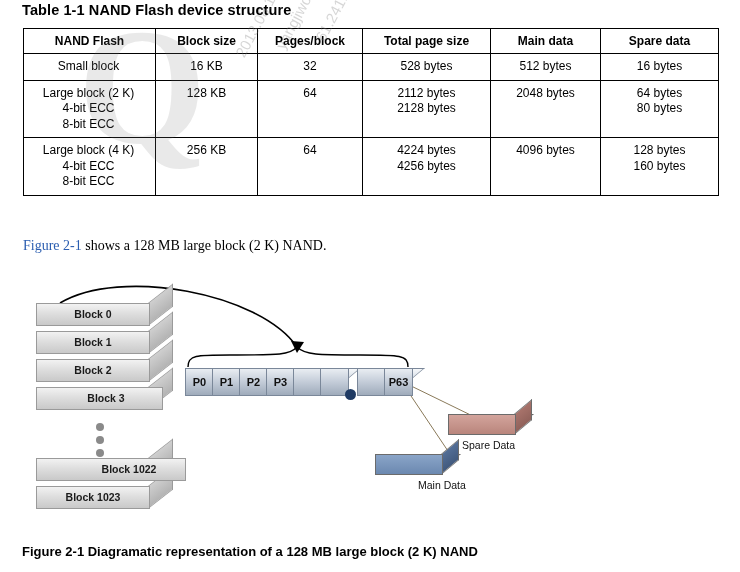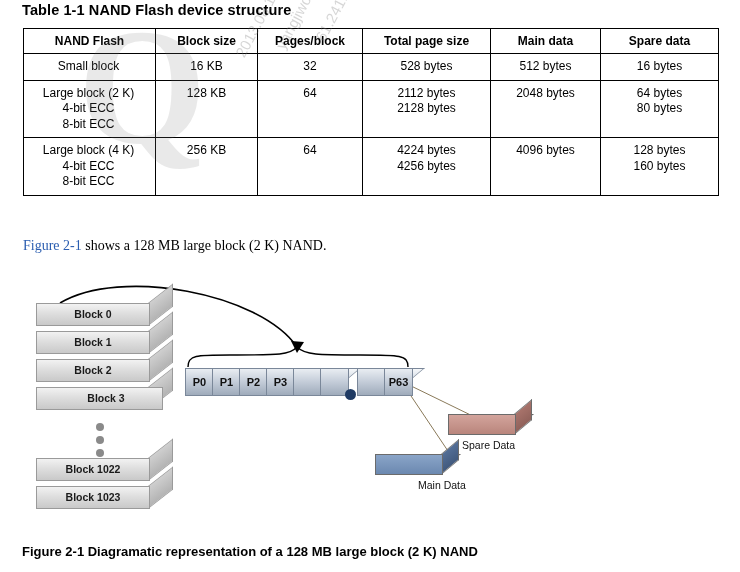--- a/index.html
+++ b/index.html
@@ -405,21 +405,21 @@
     <div class="blk" style="left:36px; top:112px;padding-left:13px;">Block 3</div>
 
     <div class="dots">
       <div class="dot"></div>
       <div class="dot"></div>
       <div class="dot"></div>
     </div>
 
     <div class="blk-top" style="left:36px; top:183px;"></div>
     <div class="blk-side" style="left:148px; top:183px;"></div>
-    <div class="blk" style="left:36px; top:183px;">Block 1022</div>
+    <div class="blk" style="left:36px; top:183px;padding-left:36px;">Block 1022</div>
 
     <div class="blk-side" style="left:148px; top:211px;"></div>
     <div class="blk" style="left:36px; top:211px;">Block 1023</div>
   </div>
 
   <div class="pagestrip">
     <div class="pg-top" style="left:0px; top:0px;"></div>
     <div class="pg-top" style="left:27px; top:0px;"></div>
     <div class="pg-top" style="left:54px; top:0px;"></div>
     <div class="pg-top" style="left:81px; top:0px;"></div>

